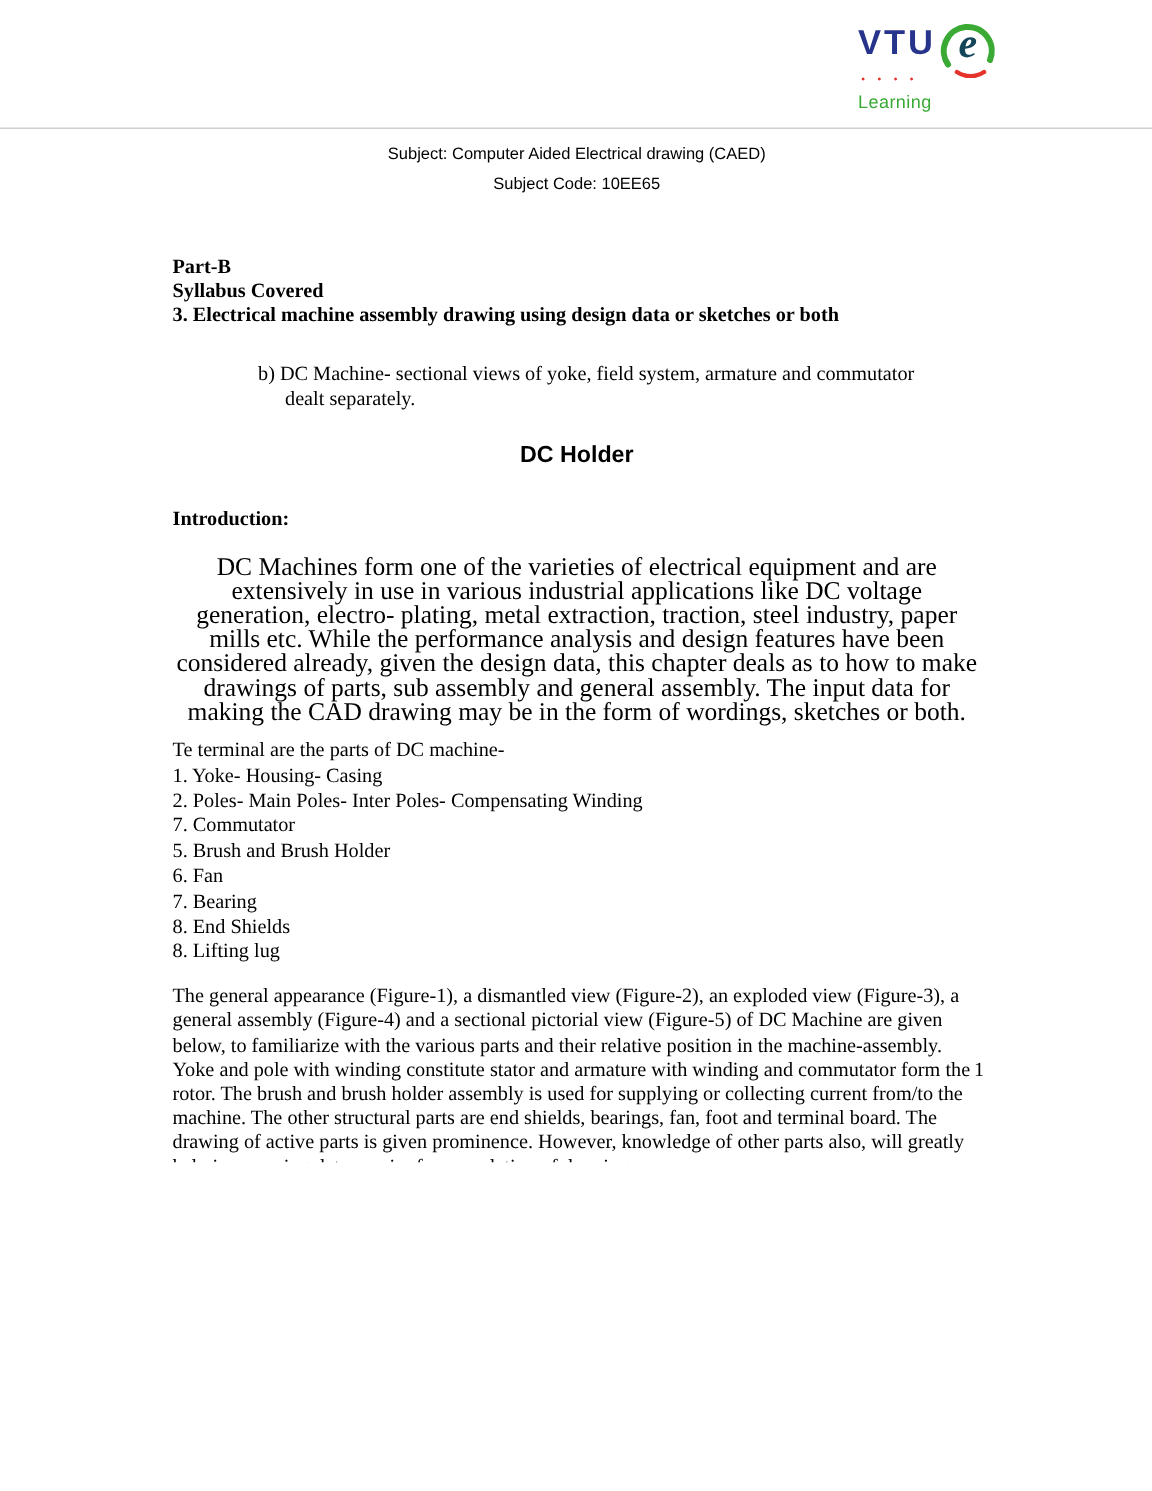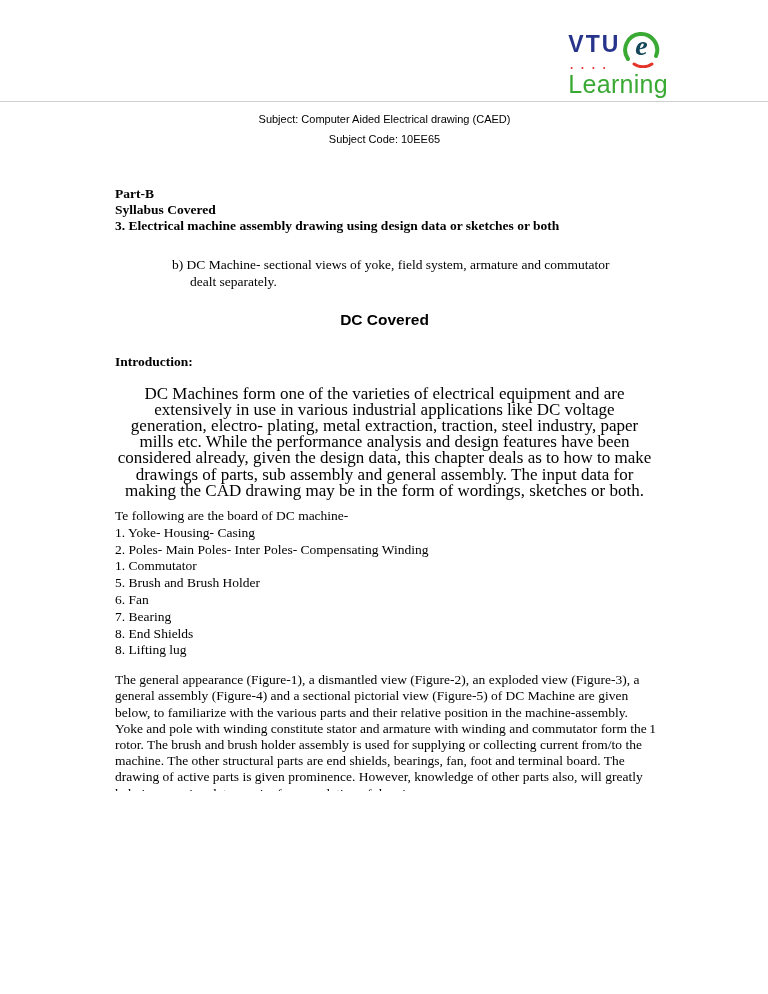--- a/index.html
+++ b/index.html
@@ -1,17 +1,17 @@
 <!DOCTYPE html>
 <html><head>
 <meta charset="utf-8">
 <style>
   html, body { margin:0; padding:0; background:#ffffff; }
   .page {
-    width:768px; height:775px; margin:16px auto; background:#ffffff;
+    width:768px; height:775px; margin:0 auto; background:#ffffff;
     position:relative; overflow:hidden;
     font-family:"Liberation Serif", serif; color:#000000;
   }
 
   
   .header-area {
     height:85px; box-sizing:border-box;
     display:flex; justify-content:flex-end; align-items:flex-start;
     padding:10px 100px 0 0;
   }
@@ -26,21 +26,21 @@
   .logo-e {
     position:absolute; left:13px; top:2px;
     font-family:"Liberation Serif", serif; font-style:italic; font-weight:bold;
     font-size:28px; color:#14465a; line-height:36px;
   }
   .logo-dots {
     font-size:8px; color:#e63329; letter-spacing:3px; line-height:6px;
     margin:-2px 0 2px 2px;
   }
   .logo-learning {
-    font-family:"Liberation Sans", sans-serif; font-size:25px;
+    font-family:"Liberation Sans", sans-serif; font-size:12px;
     color:#3aaa35; letter-spacing:0.3px; line-height:20px;
   }
 
   .divider { border:0; border-top:1px solid #cfcfcf; margin:0; }
 
   .content { padding:0 114px 0 115px; }
 
   .doc-title {
     margin-top:7px; text-align:center;
     font-family:"Liberation Sans", sans-serif; font-weight:normal;
@@ -106,31 +106,31 @@
       <div>Part-B</div>
       <div>Syllabus Covered</div>
       <div>3. Electrical machine assembly drawing using design data or sketches or both</div>
     </div>
 
     <div class="sub-item">
       <div>b) DC Machine- sectional views of yoke, field system, armature and commutator</div>
       <div class="sub-item-line2">dealt separately.</div>
     </div>
 
-    <div class="section-title">DC Covered</div>
+    <div class="section-title">DC Holder</div>
 
     <div class="intro-heading">Introduction:</div>
 
     <p class="paragraph">DC Machines form one of the varieties of electrical equipment and are extensively in use in various industrial applications like DC voltage generation, electro- plating, metal extraction, traction, steel industry, paper mills etc. While the performance analysis and design features have been considered already, given the design data, this chapter deals as to how to make drawings of parts, sub assembly and general assembly. The input data for making the CAD drawing may be in the form of wordings, sketches or both.</p>
 
     <div class="parts">
-      <div>Te following are the board of DC machine-</div>
+      <div>Te terminal are the parts of DC machine-</div>
       <div>1. Yoke- Housing- Casing</div>
       <div>2. Poles- Main Poles- Inter Poles- Compensating Winding</div>
-      <div>1. Commutator</div>
+      <div>7. Commutator</div>
       <div>5. Brush and Brush Holder</div>
       <div>6. Fan</div>
       <div>7. Bearing</div>
       <div>8. End Shields</div>
       <div>8. Lifting lug</div>
     </div>
 
     <div class="closing">
       <p>The general appearance (Figure-1), a dismantled view (Figure-2), an exploded view (Figure-3), a general assembly (Figure-4) and a sectional pictorial view (Figure-5) of DC Machine are given below, to familiarize with the various parts and their relative position in the machine-assembly.</p>
       <p>Yoke and pole with winding constitute stator and armature with winding and commutator form the rotor.  The brush and brush holder assembly is used for supplying or collecting current from/to the machine. The other structural parts are end shields, bearings, fan, foot and terminal board. The drawing of active parts is given prominence. However, knowledge of other parts also, will greatly help in assuming data require for completion of drawing.</p>

